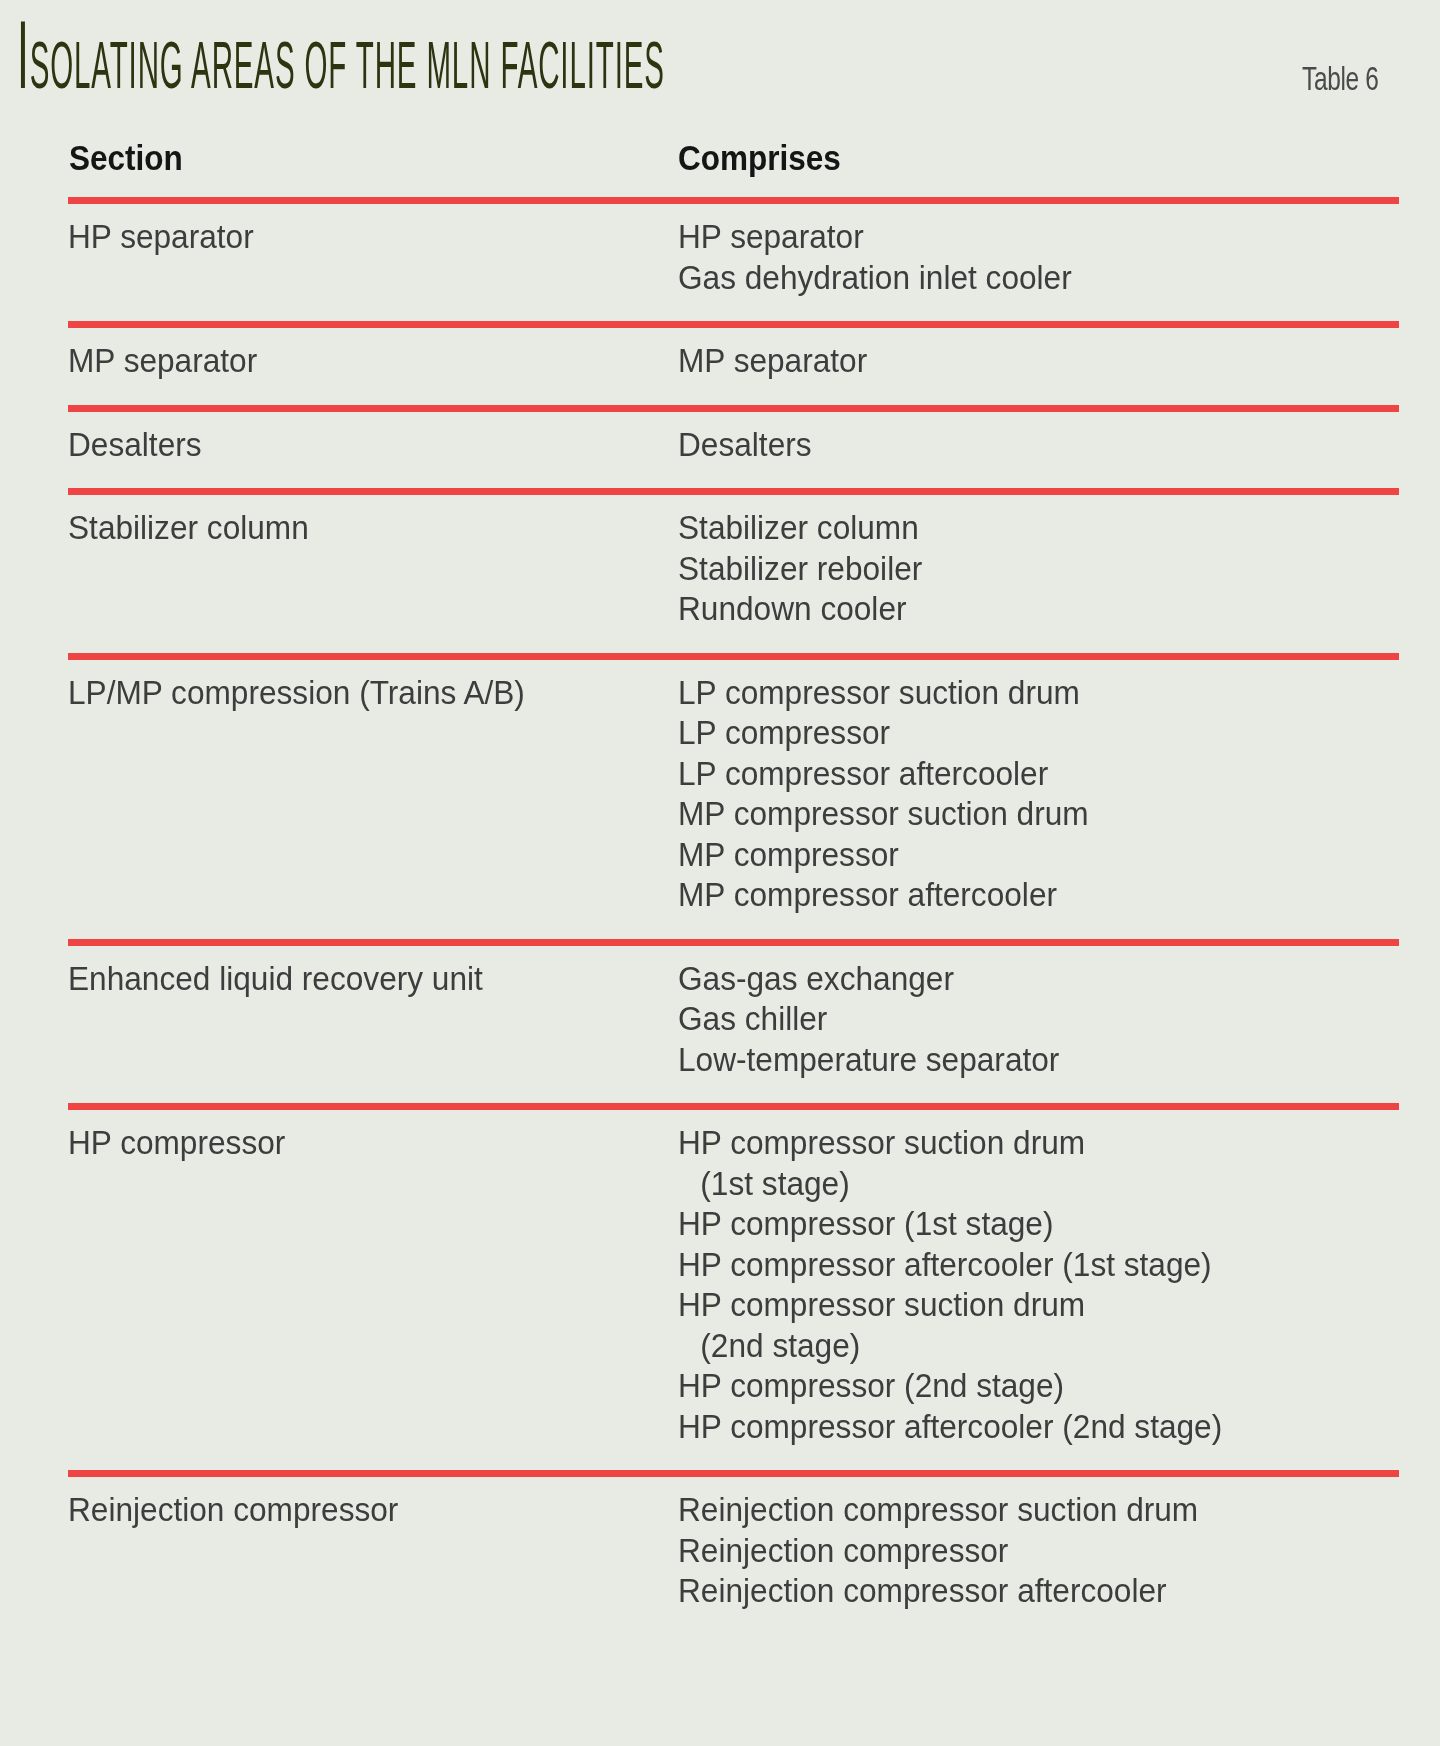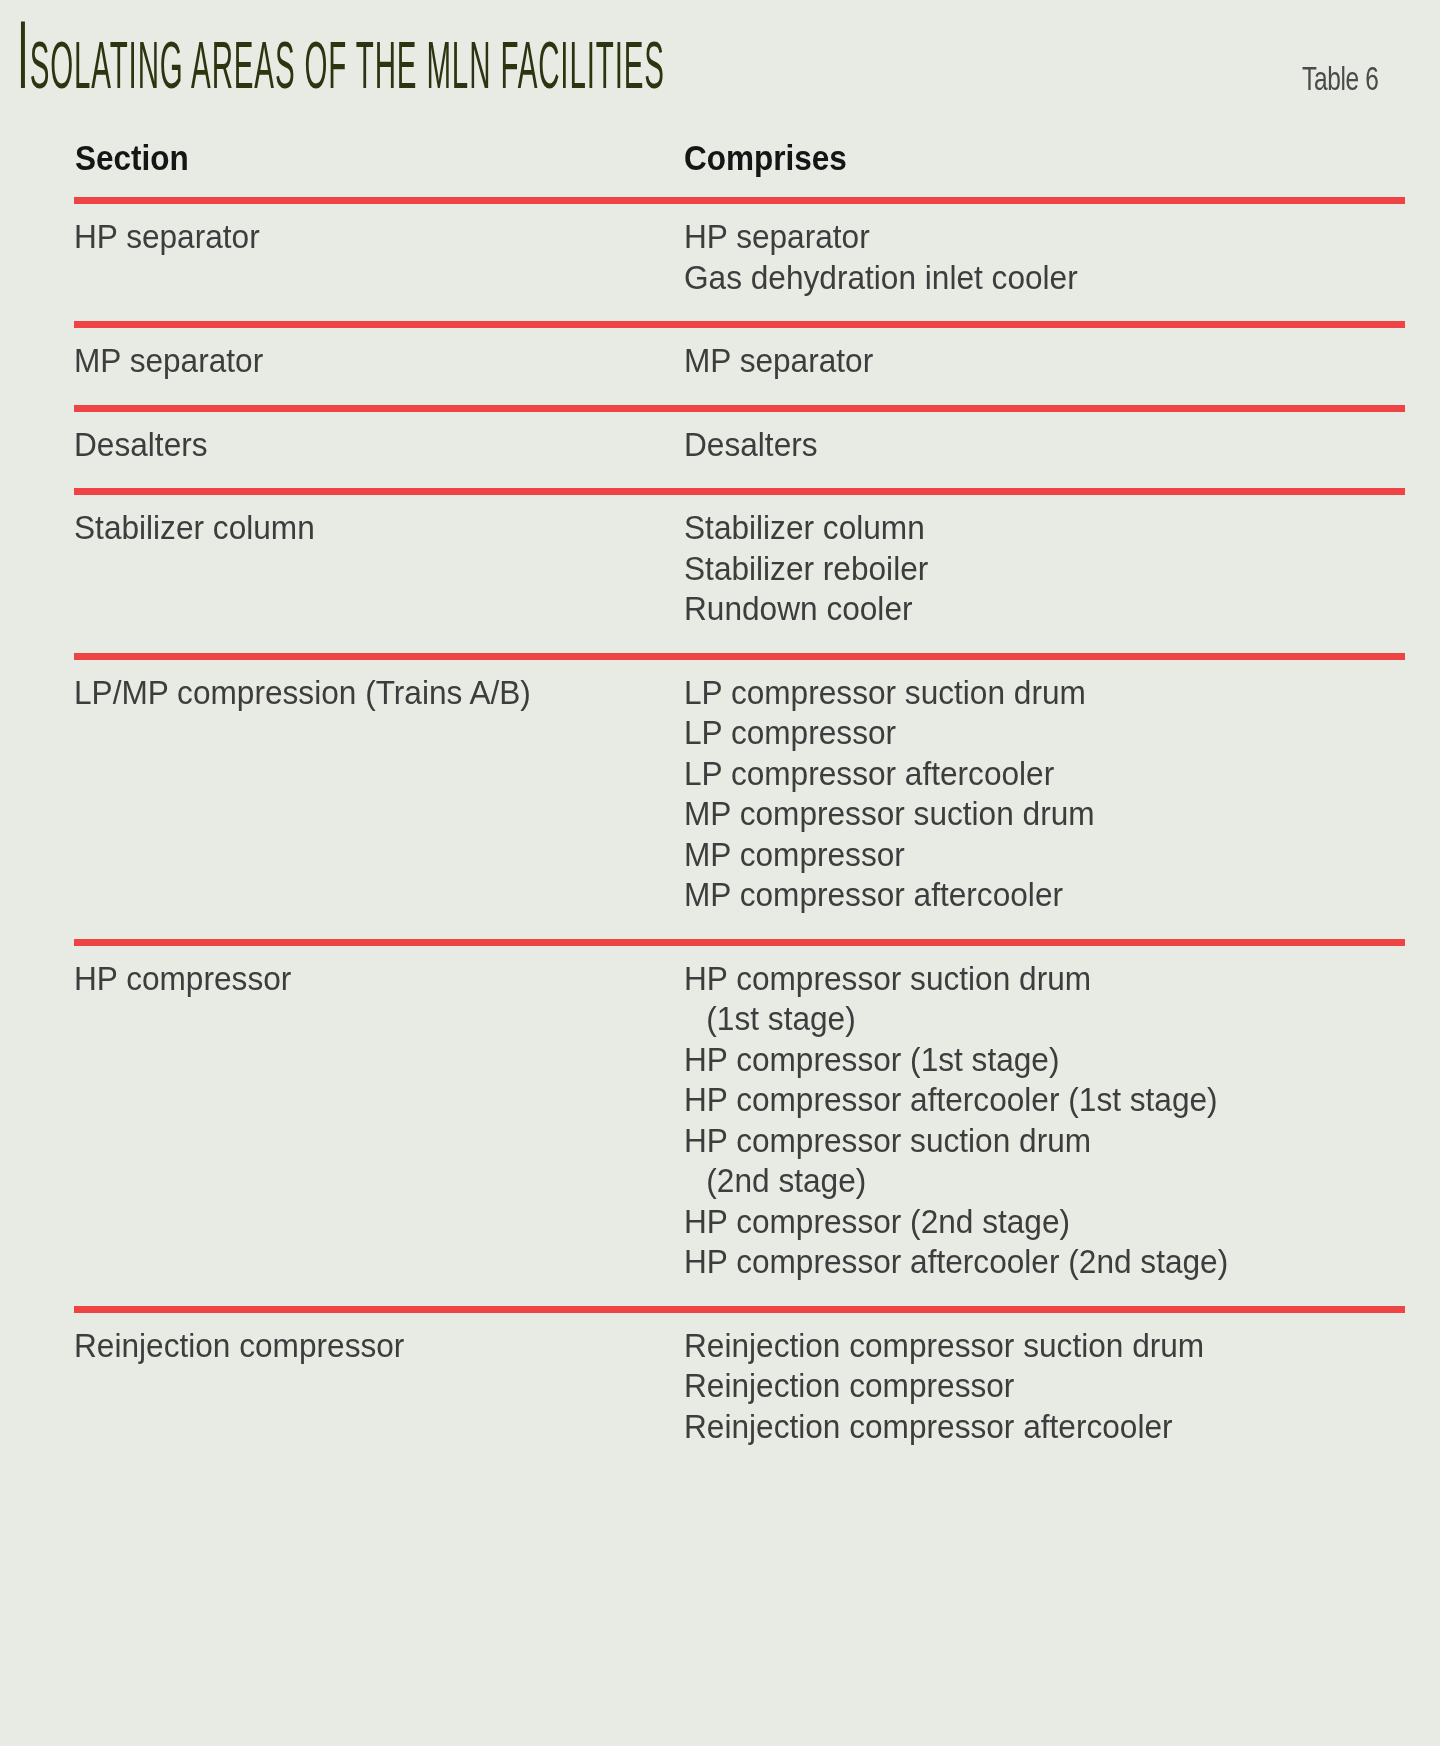--- a/index.html
+++ b/index.html
@@ -43,21 +43,21 @@
       font-size: 34px;
       line-height: 40px;
       color: #4a4a4a;
       white-space: nowrap;
       transform-origin: 0 0;
       transform: scaleX(0.72);
       letter-spacing: -0.5px;
     }
     .table {
       position: absolute;
-      left: 74px;
+      left: 68px;
       top: 132px;
       width: 1331px;
     }
     .header-row {
       height: 65px;
       position: relative;
     }
     .hcell {
       position: absolute;
       top: 0;
@@ -158,20 +158,33 @@
           <span class="line">LP compressor</span>
           <span class="line">LP compressor aftercooler</span>
           <span class="line">MP compressor suction drum</span>
           <span class="line">MP compressor</span>
           <span class="line">MP compressor aftercooler</span>
         </div>
         <div class="spacer">
           <span class="line">&nbsp;</span>
           <span class="line">&nbsp;</span>
           <span class="line">&nbsp;</span>
+          <span class="line">&nbsp;</span>
+          <span class="line">&nbsp;</span>
+          <span class="line">&nbsp;</span>
+        </div>
+      </div>
+      <div class="row">
+        <div class="cell col1">Enhanced liquid recovery unit</div>
+        <div class="cell col2">
+          <span class="line">Gas-gas exchanger</span>
+          <span class="line">Gas chiller</span>
+          <span class="line">Low-temperature separator</span>
+        </div>
+        <div class="spacer">
           <span class="line">&nbsp;</span>
           <span class="line">&nbsp;</span>
           <span class="line">&nbsp;</span>
         </div>
       </div>
       <div class="row">
         <div class="cell col1">HP compressor</div>
         <div class="cell col2">
           <span class="line">HP compressor suction drum</span>
           <span class="line indent">(1st stage)</span>

